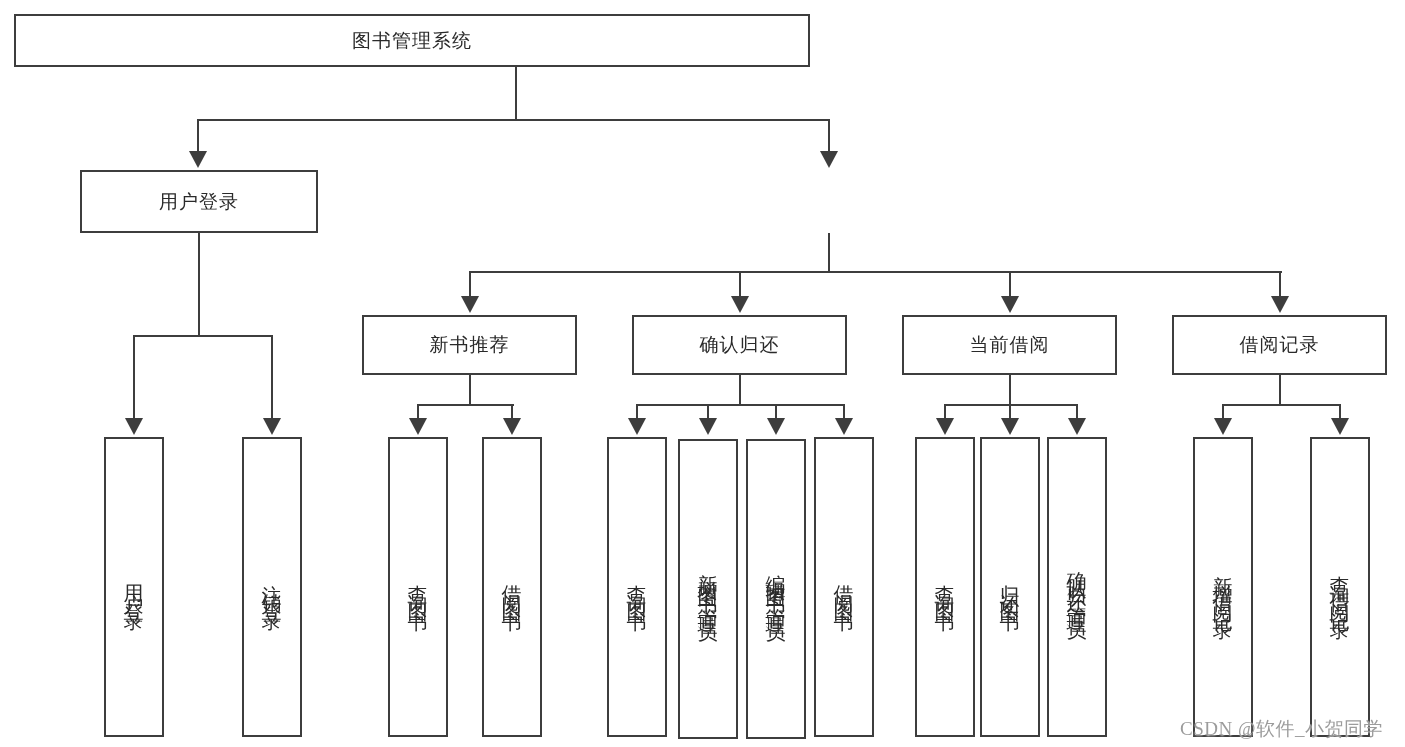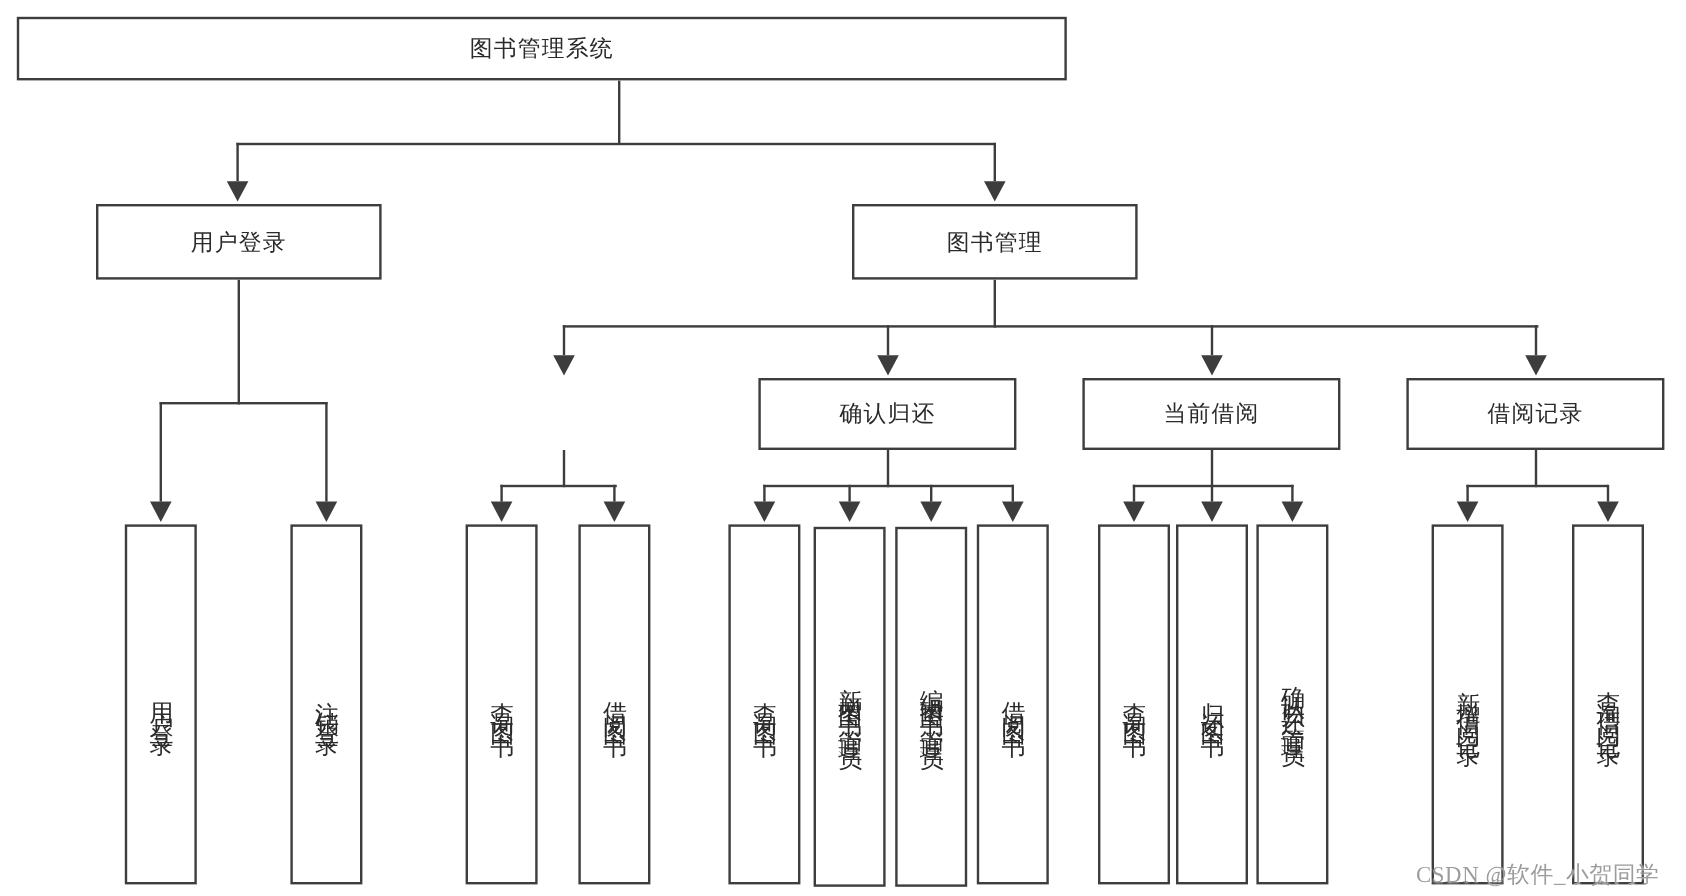--- a/index.html
+++ b/index.html
@@ -61,42 +61,42 @@
     z-index:5;
     white-space:nowrap;
     font-family:Liberation Serif, serif;
   }
 </style>
 </head>
 <body>
 
 <div class="canvas">
 
-  <div class="box" style="left:14px;top:14px;width:875px;height:53px;">图书管理系统</div>
+  <div class="box" style="left:14px;top:14px;width:796px;height:53px;">图书管理系统</div>
 
   <div class="vline" style="left:515px;top:67px;height:53px;"></div>
   <div class="hline" style="left:197px;top:119px;width:633px;"></div>
   <div class="arrow" style="left:197px;top:119px;height:32px;"></div>
   <div class="arrow" style="left:828px;top:119px;height:32px;"></div>
 
   <div class="box" style="left:80px;top:170px;width:238px;height:63px;">用户登录</div>
-  <div class="box" style="left:710px;top:170px;width:238px;height:63px;">图书管理</div>
 
   <div class="vline" style="left:198px;top:233px;height:104px;"></div>
   <div class="hline" style="left:133px;top:335px;width:140px;"></div>
   <div class="arrow" style="left:133px;top:335px;height:83px;"></div>
   <div class="arrow" style="left:271px;top:335px;height:83px;"></div>
 
   <div class="vline" style="left:828px;top:233px;height:40px;"></div>
   <div class="hline" style="left:469px;top:271px;width:813px;"></div>
   <div class="arrow" style="left:469px;top:271px;height:25px;"></div>
   <div class="arrow" style="left:739px;top:271px;height:25px;"></div>
   <div class="arrow" style="left:1009px;top:271px;height:25px;"></div>
   <div class="arrow" style="left:1279px;top:271px;height:25px;"></div>
 
+  <div class="box" style="left:362px;top:315px;width:215px;height:60px;">新书推荐</div>
   <div class="box" style="left:632px;top:315px;width:215px;height:60px;">确认归还</div>
   <div class="box" style="left:902px;top:315px;width:215px;height:60px;">当前借阅</div>
   <div class="box" style="left:1172px;top:315px;width:215px;height:60px;">借阅记录</div>
 
   <div class="vline" style="left:469px;top:375px;height:31px;"></div>
   <div class="hline" style="left:417px;top:404px;width:97px;"></div>
   <div class="arrow" style="left:417px;top:404px;height:14px;"></div>
   <div class="arrow" style="left:511px;top:404px;height:14px;"></div>
 
   <div class="vline" style="left:739px;top:375px;height:31px;"></div>

